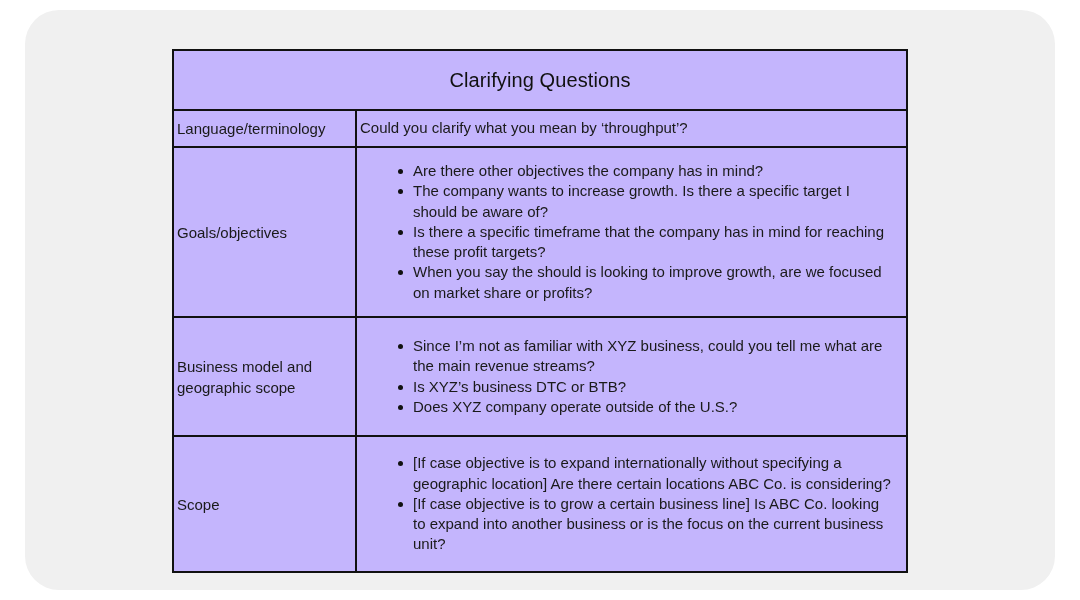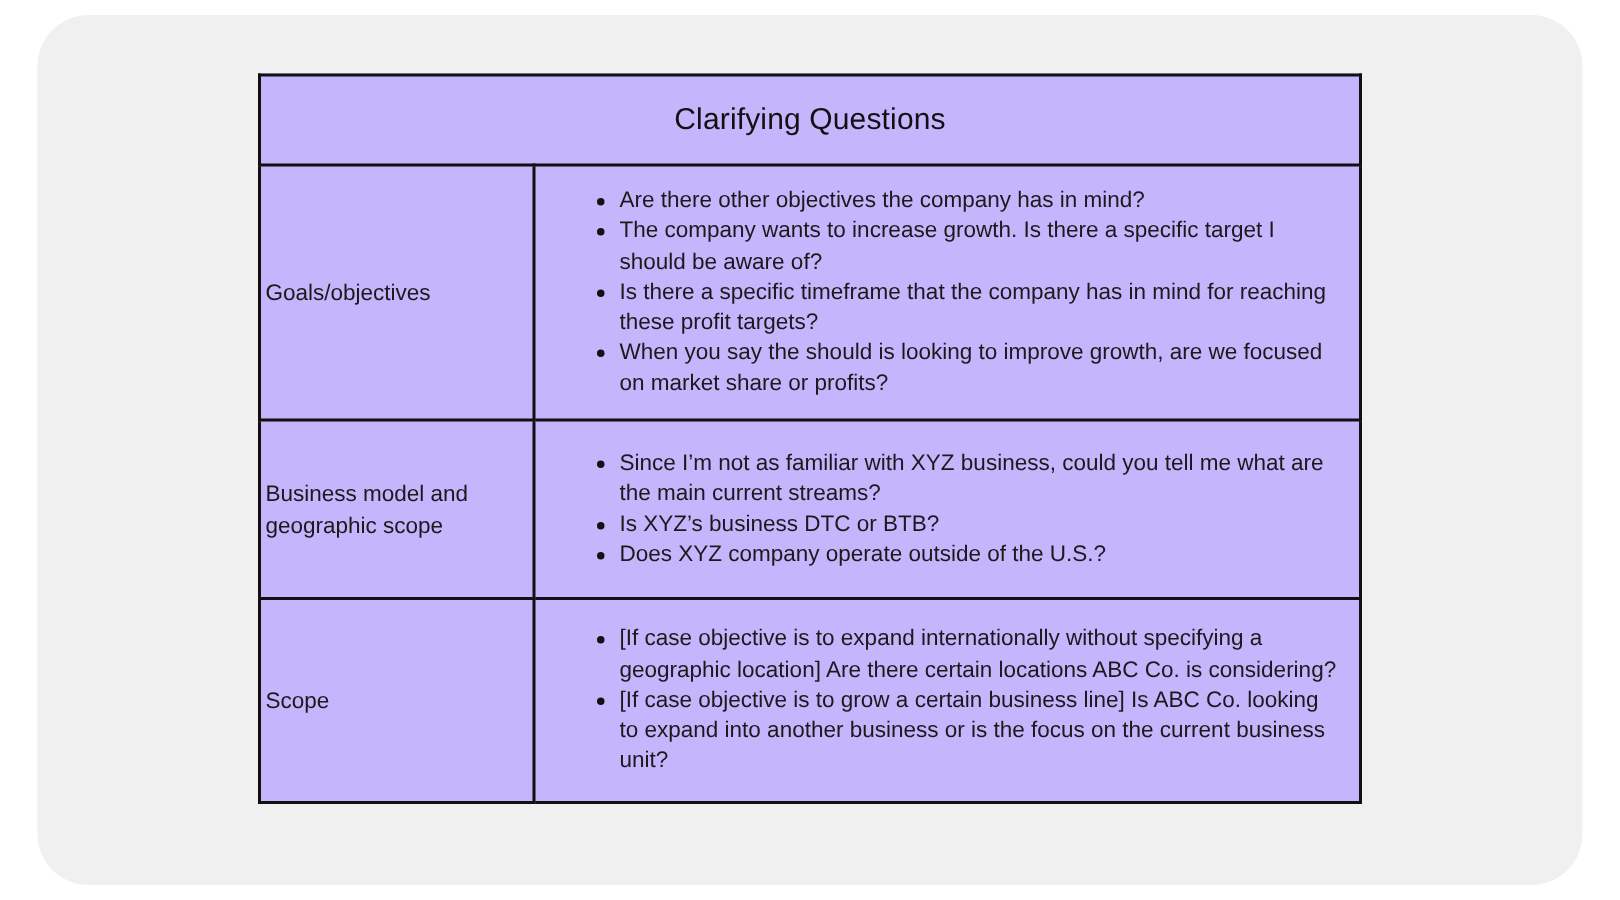--- a/index.html
+++ b/index.html
@@ -98,38 +98,42 @@
   <colgroup>
     <col class="col-label">
     <col>
   </colgroup>
   <thead>
     <tr>
       <th class="title-cell" colspan="2">Clarifying Questions</th>
     </tr>
   </thead>
   <tbody>
+    <tr class="row-language">
+      <td class="label-cell">Language/terminology</td>
+      <td class="content-cell single-line">Could you clarify what you mean by ‘throughput’?</td>
+    </tr>
 
     <tr class="row-goals">
       <td class="label-cell">Goals/objectives</td>
       <td class="content-cell">
         <ul class="qlist">
           <li>Are there other objectives the company has in mind?</li>
           <li>The company wants to increase growth. Is there a specific target I should be aware of?</li>
           <li>Is there a specific timeframe that the company has in mind for reaching these profit targets?</li>
           <li>When you say the should is looking to improve growth, are we focused on market share or profits?</li>
         </ul>
       </td>
     </tr>
 
     <tr class="row-business">
       <td class="label-cell">Business model and geographic scope</td>
       <td class="content-cell">
         <ul class="qlist">
-          <li>Since I’m not as familiar with XYZ business, could you tell me what are the main current streams?</li>
+          <li>Since I’m not as familiar with XYZ business, could you tell me what are the main revenue streams?</li>
           <li>Is XYZ’s business DTC or BTB?</li>
           <li>Does XYZ company operate outside of the U.S.?</li>
         </ul>
       </td>
     </tr>
 
     <tr class="row-scope">
       <td class="label-cell">Scope</td>
       <td class="content-cell">
         <ul class="qlist">

